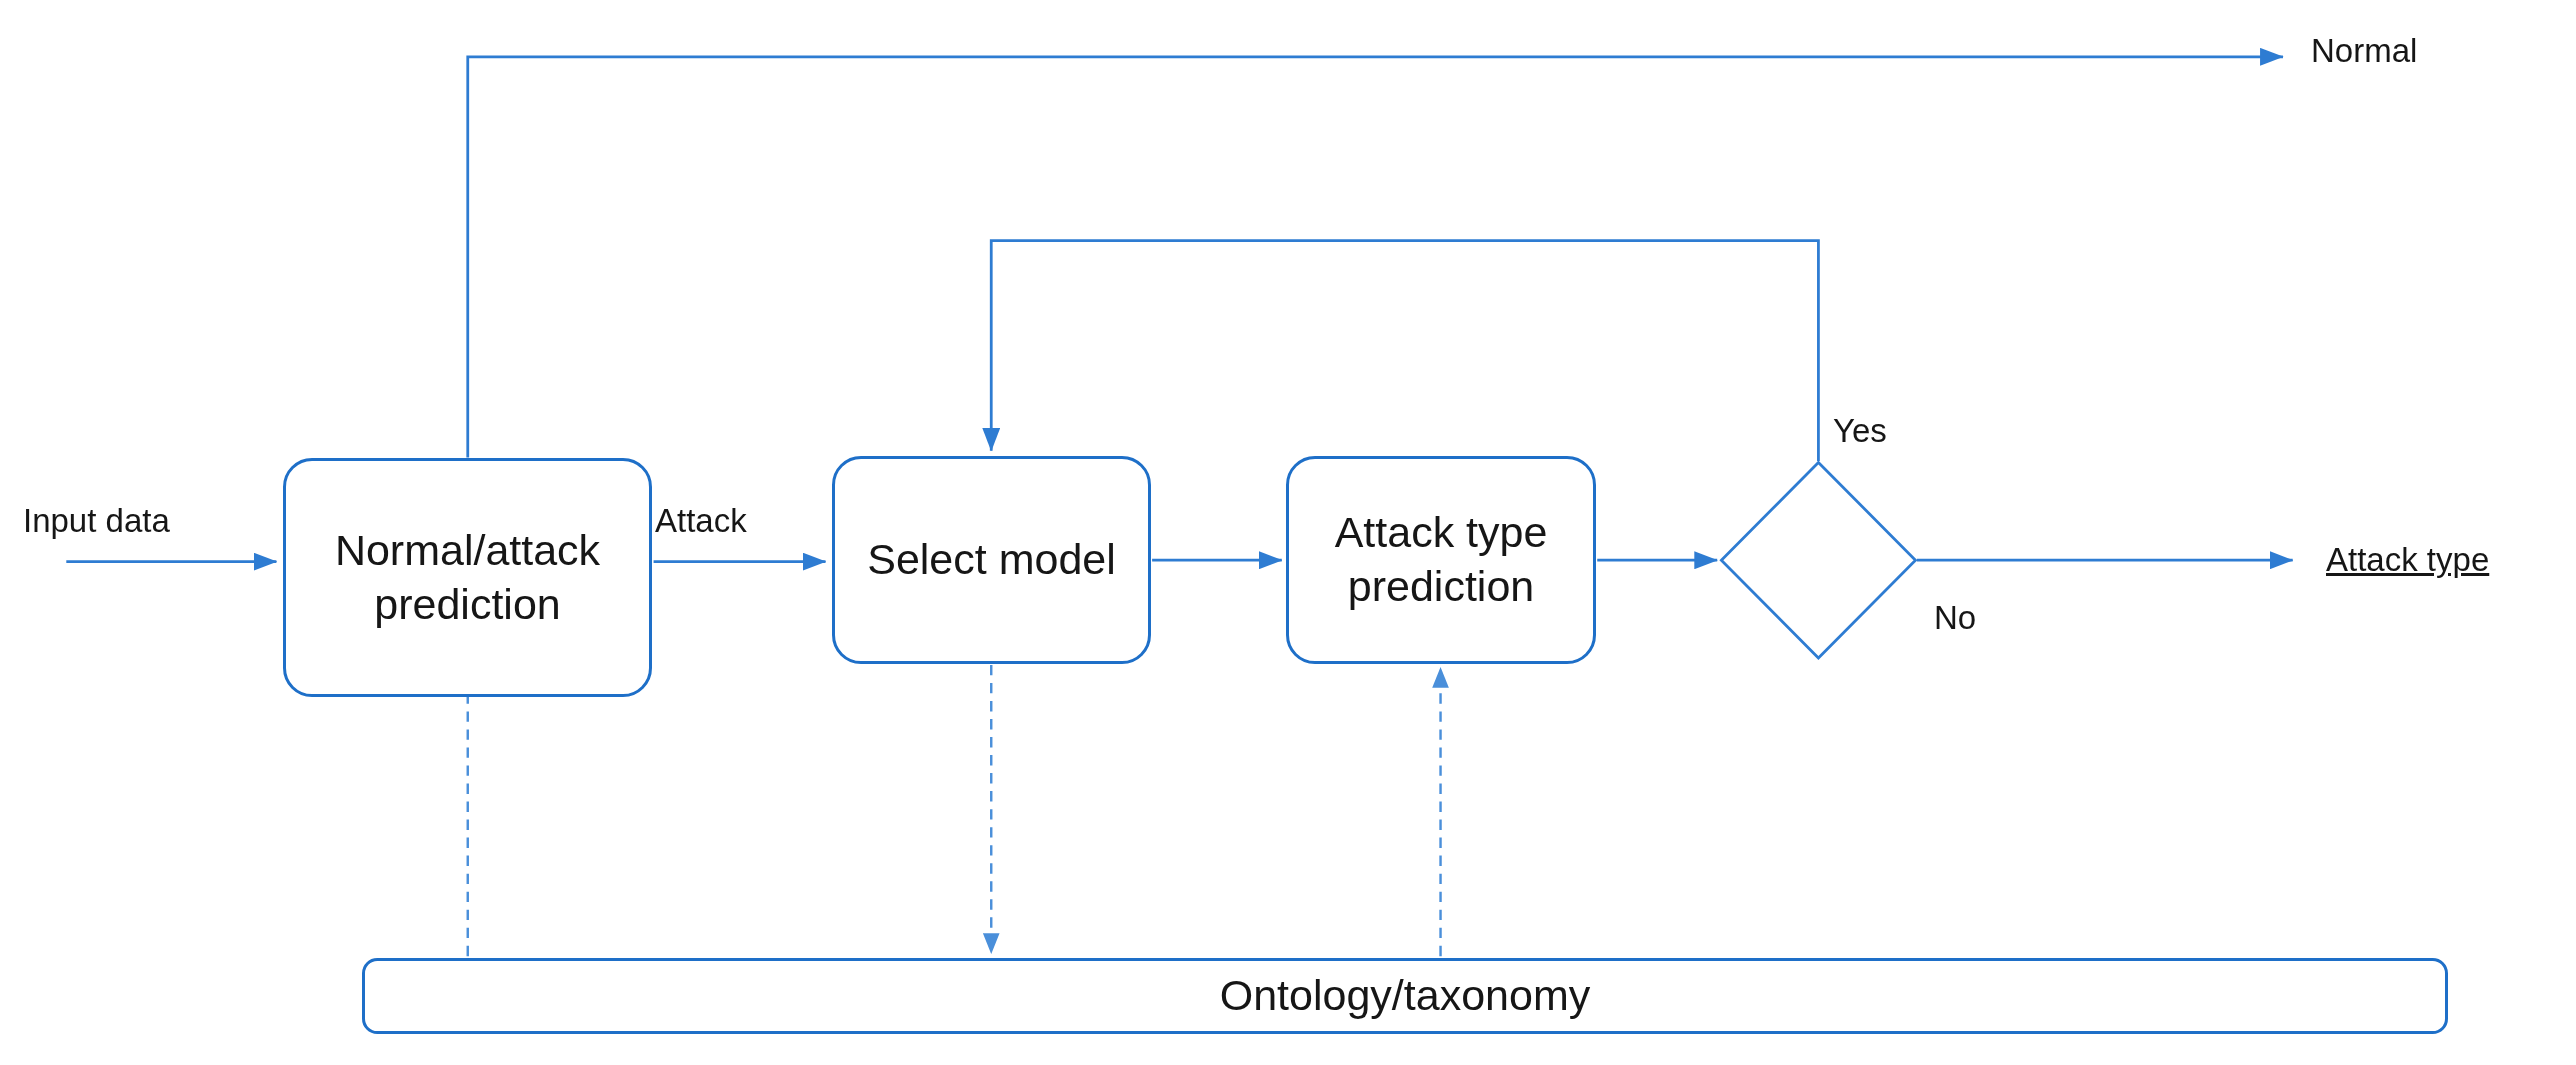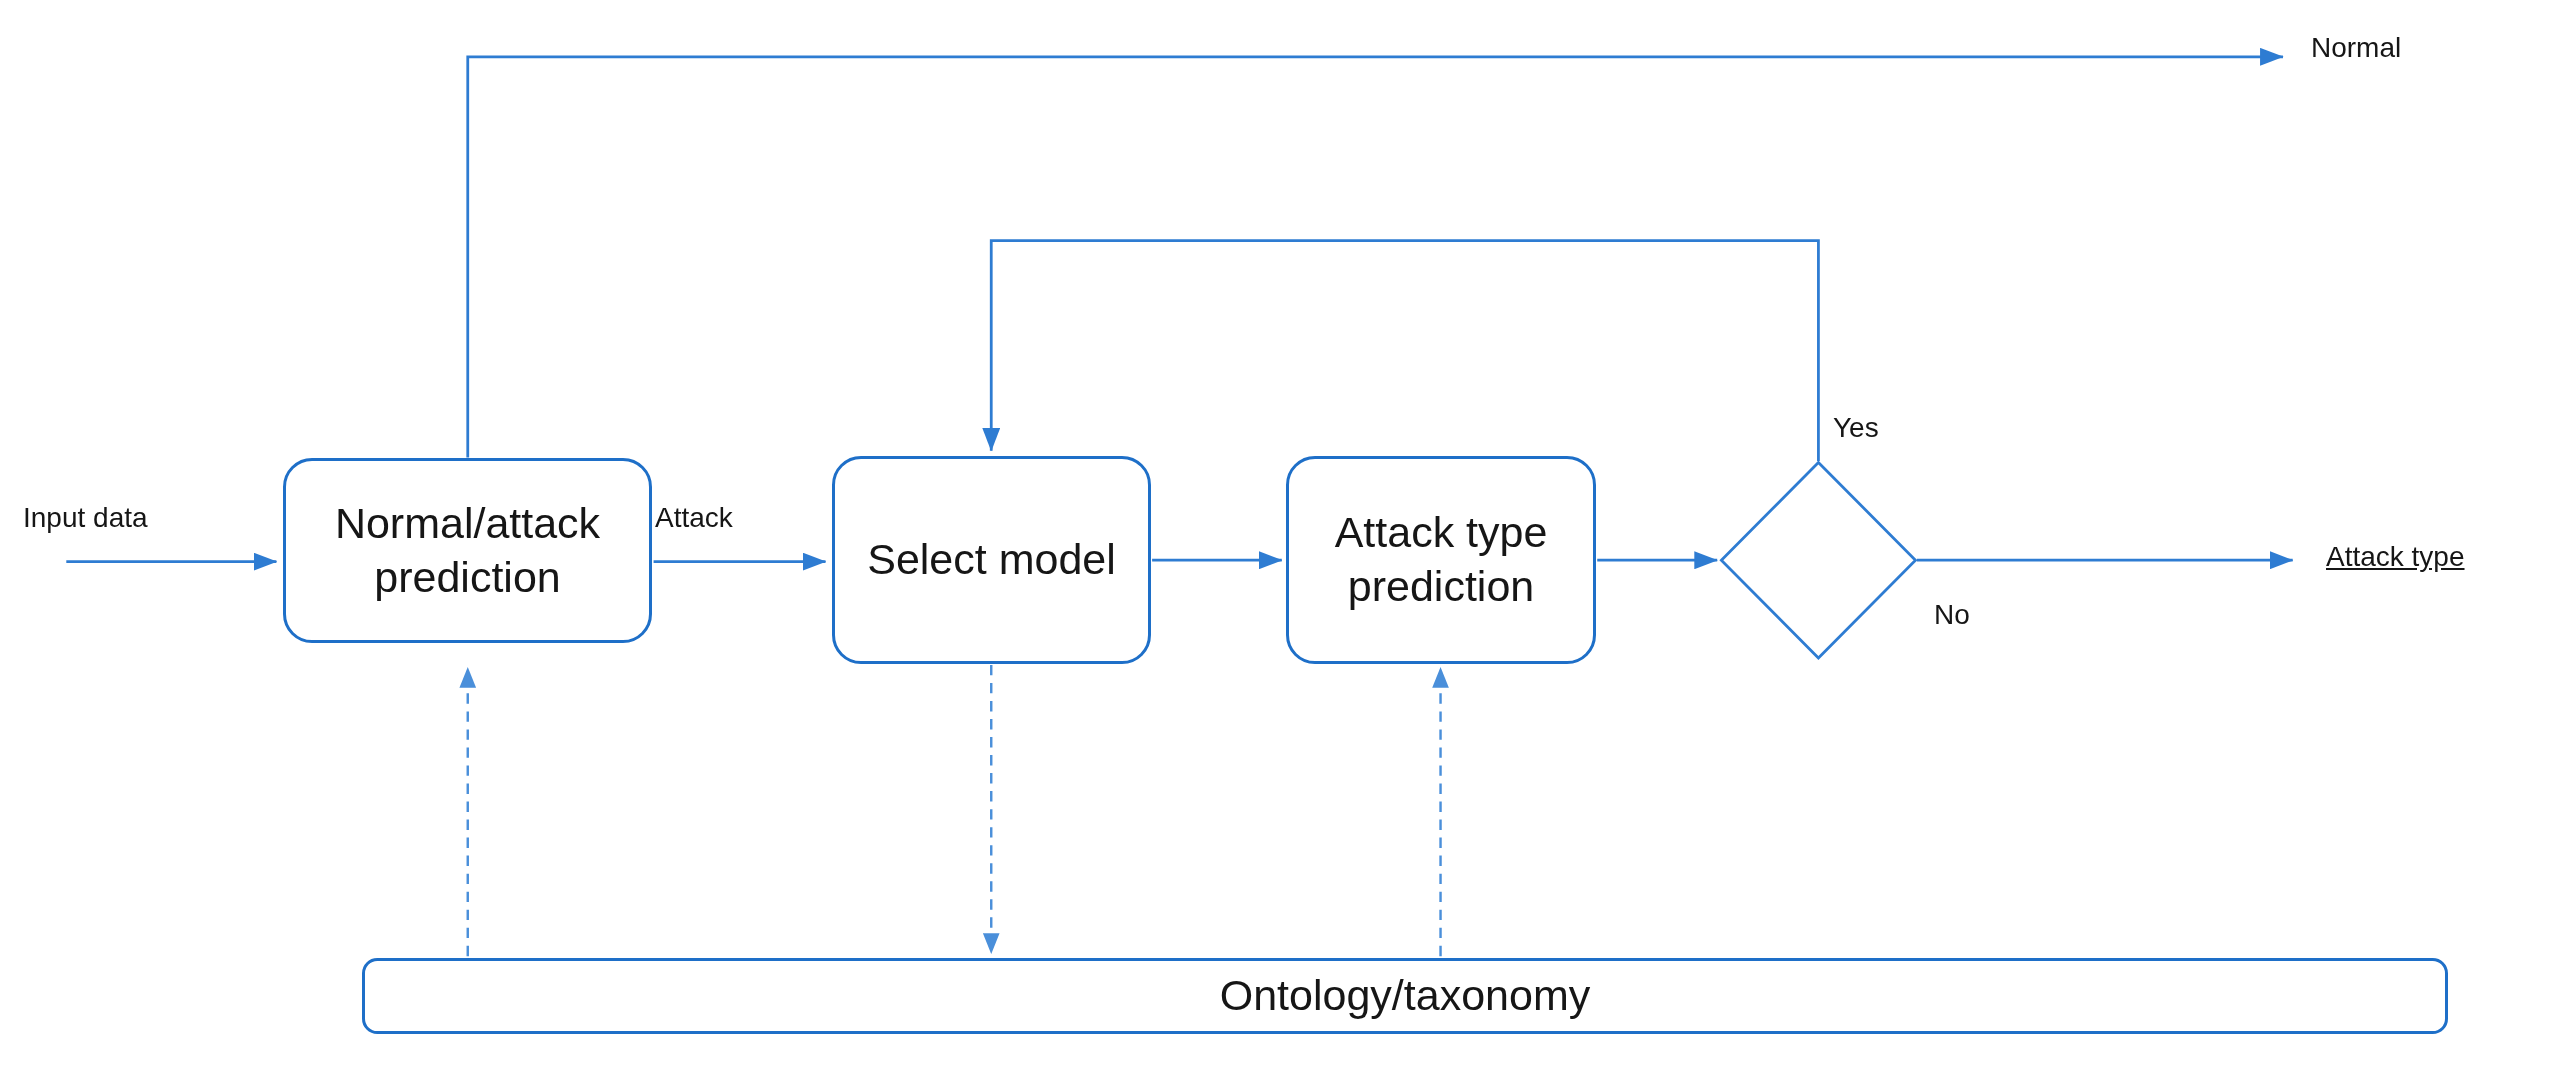--- a/index.html
+++ b/index.html
@@ -24,30 +24,30 @@
     border: 3.5px solid #1e6fc8;
     border-radius: 29px;
     display: flex;
     align-items: center;
     justify-content: center;
     text-align: center;
     font-size: 43px;
     line-height: 1.25;
     color: #161616;
   }
-  #node-normal-attack { left: 283px; top: 458px; width: 369px; height: 185px; padding: 0 19.4px; text-align: center; }
+  #node-normal-attack { left: 283px; top: 458px; width: 369px; height: 239px; padding: 0 19.4px; text-align: center; }
   #node-select-model  { left: 832px; top: 456px; width: 319px; height: 208px; padding: 8px 14px; }
   #node-attack-type   { left: 1286px; top: 456px; width: 310px; height: 208px; padding: 0 14px; }
   #node-ontology {
     left: 362px; top: 958px; width: 2086px; height: 76px;
     border-radius: 15.3px; border-width: 3.5px;
   }
   .float-label {
     position: absolute;
-    font-size: 28px;
+    font-size: 33px;
     line-height: 1.2;
     white-space: nowrap;
     color: #161616;
   }
   #label-input       { left: 23px;   top: 501px; }
   #label-attack      { left: 655px;  top: 501px; width: 166px; text-align: left; }
   #label-normal      { left: 2311px; top: 30.5px; }
   #label-yes         { left: 1833px; top: 411px; }
   #label-no          { left: 1934px; top: 598px; }
   #label-attack-type { left: 2326px; top: 540px; text-decoration: underline; }

